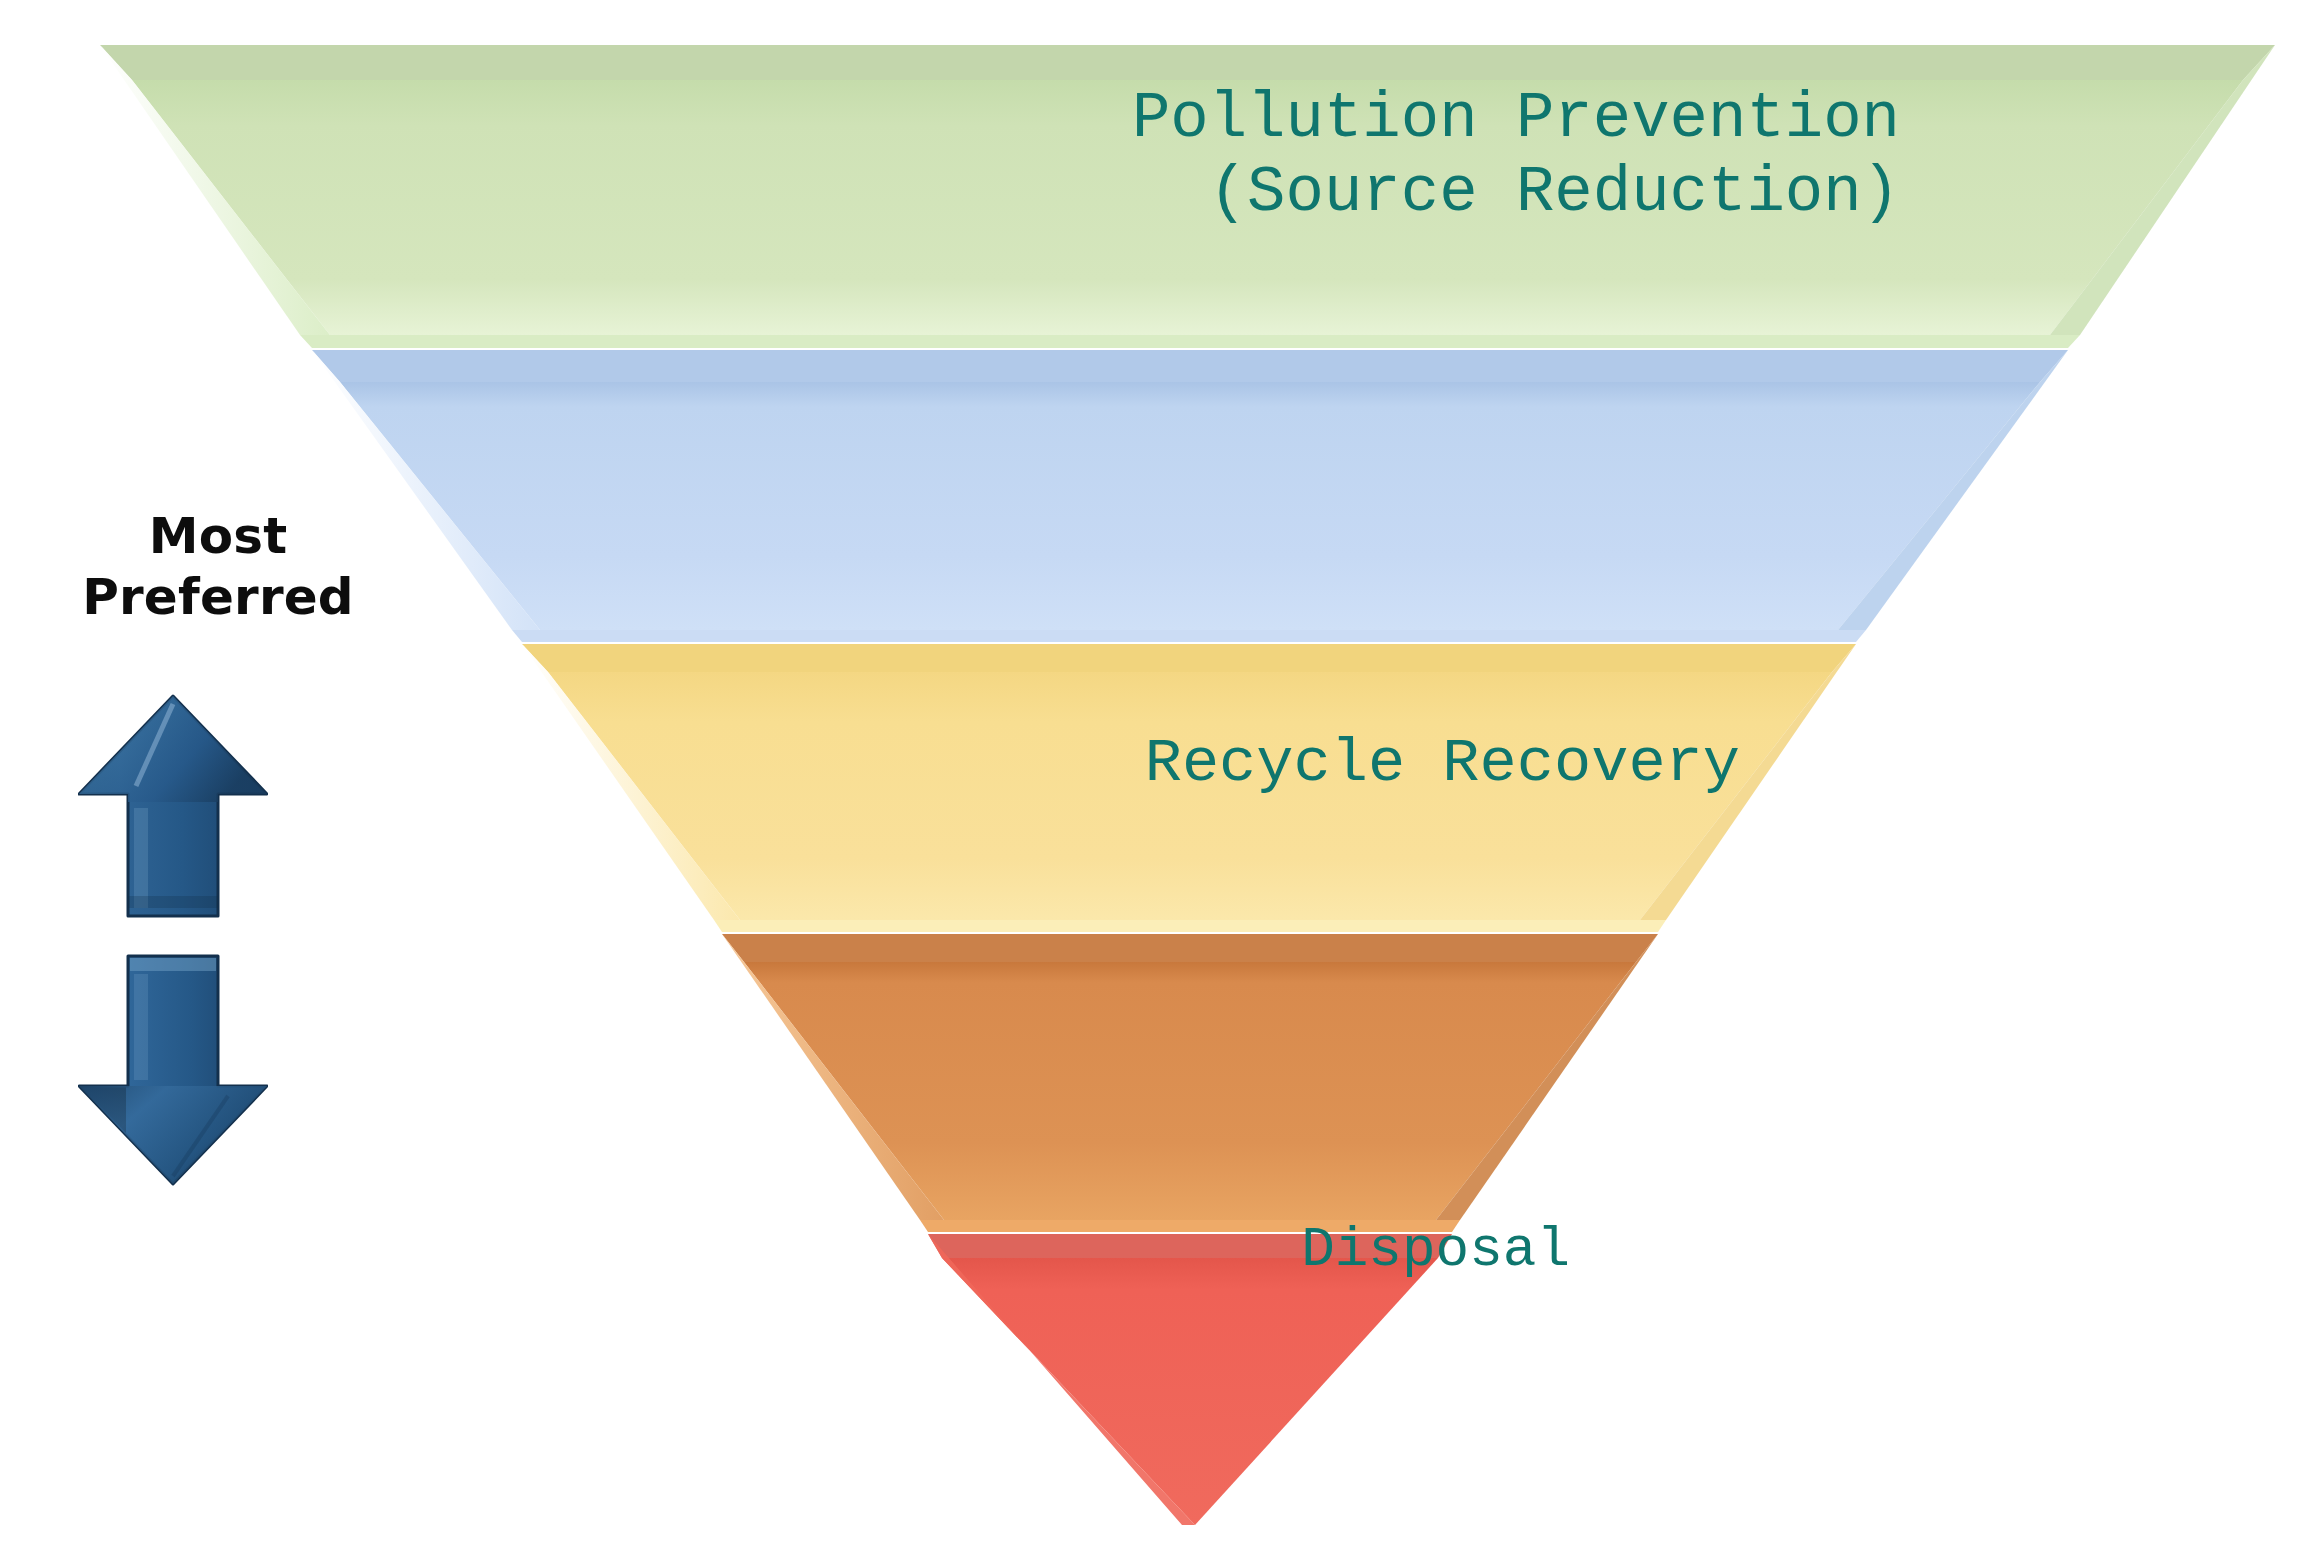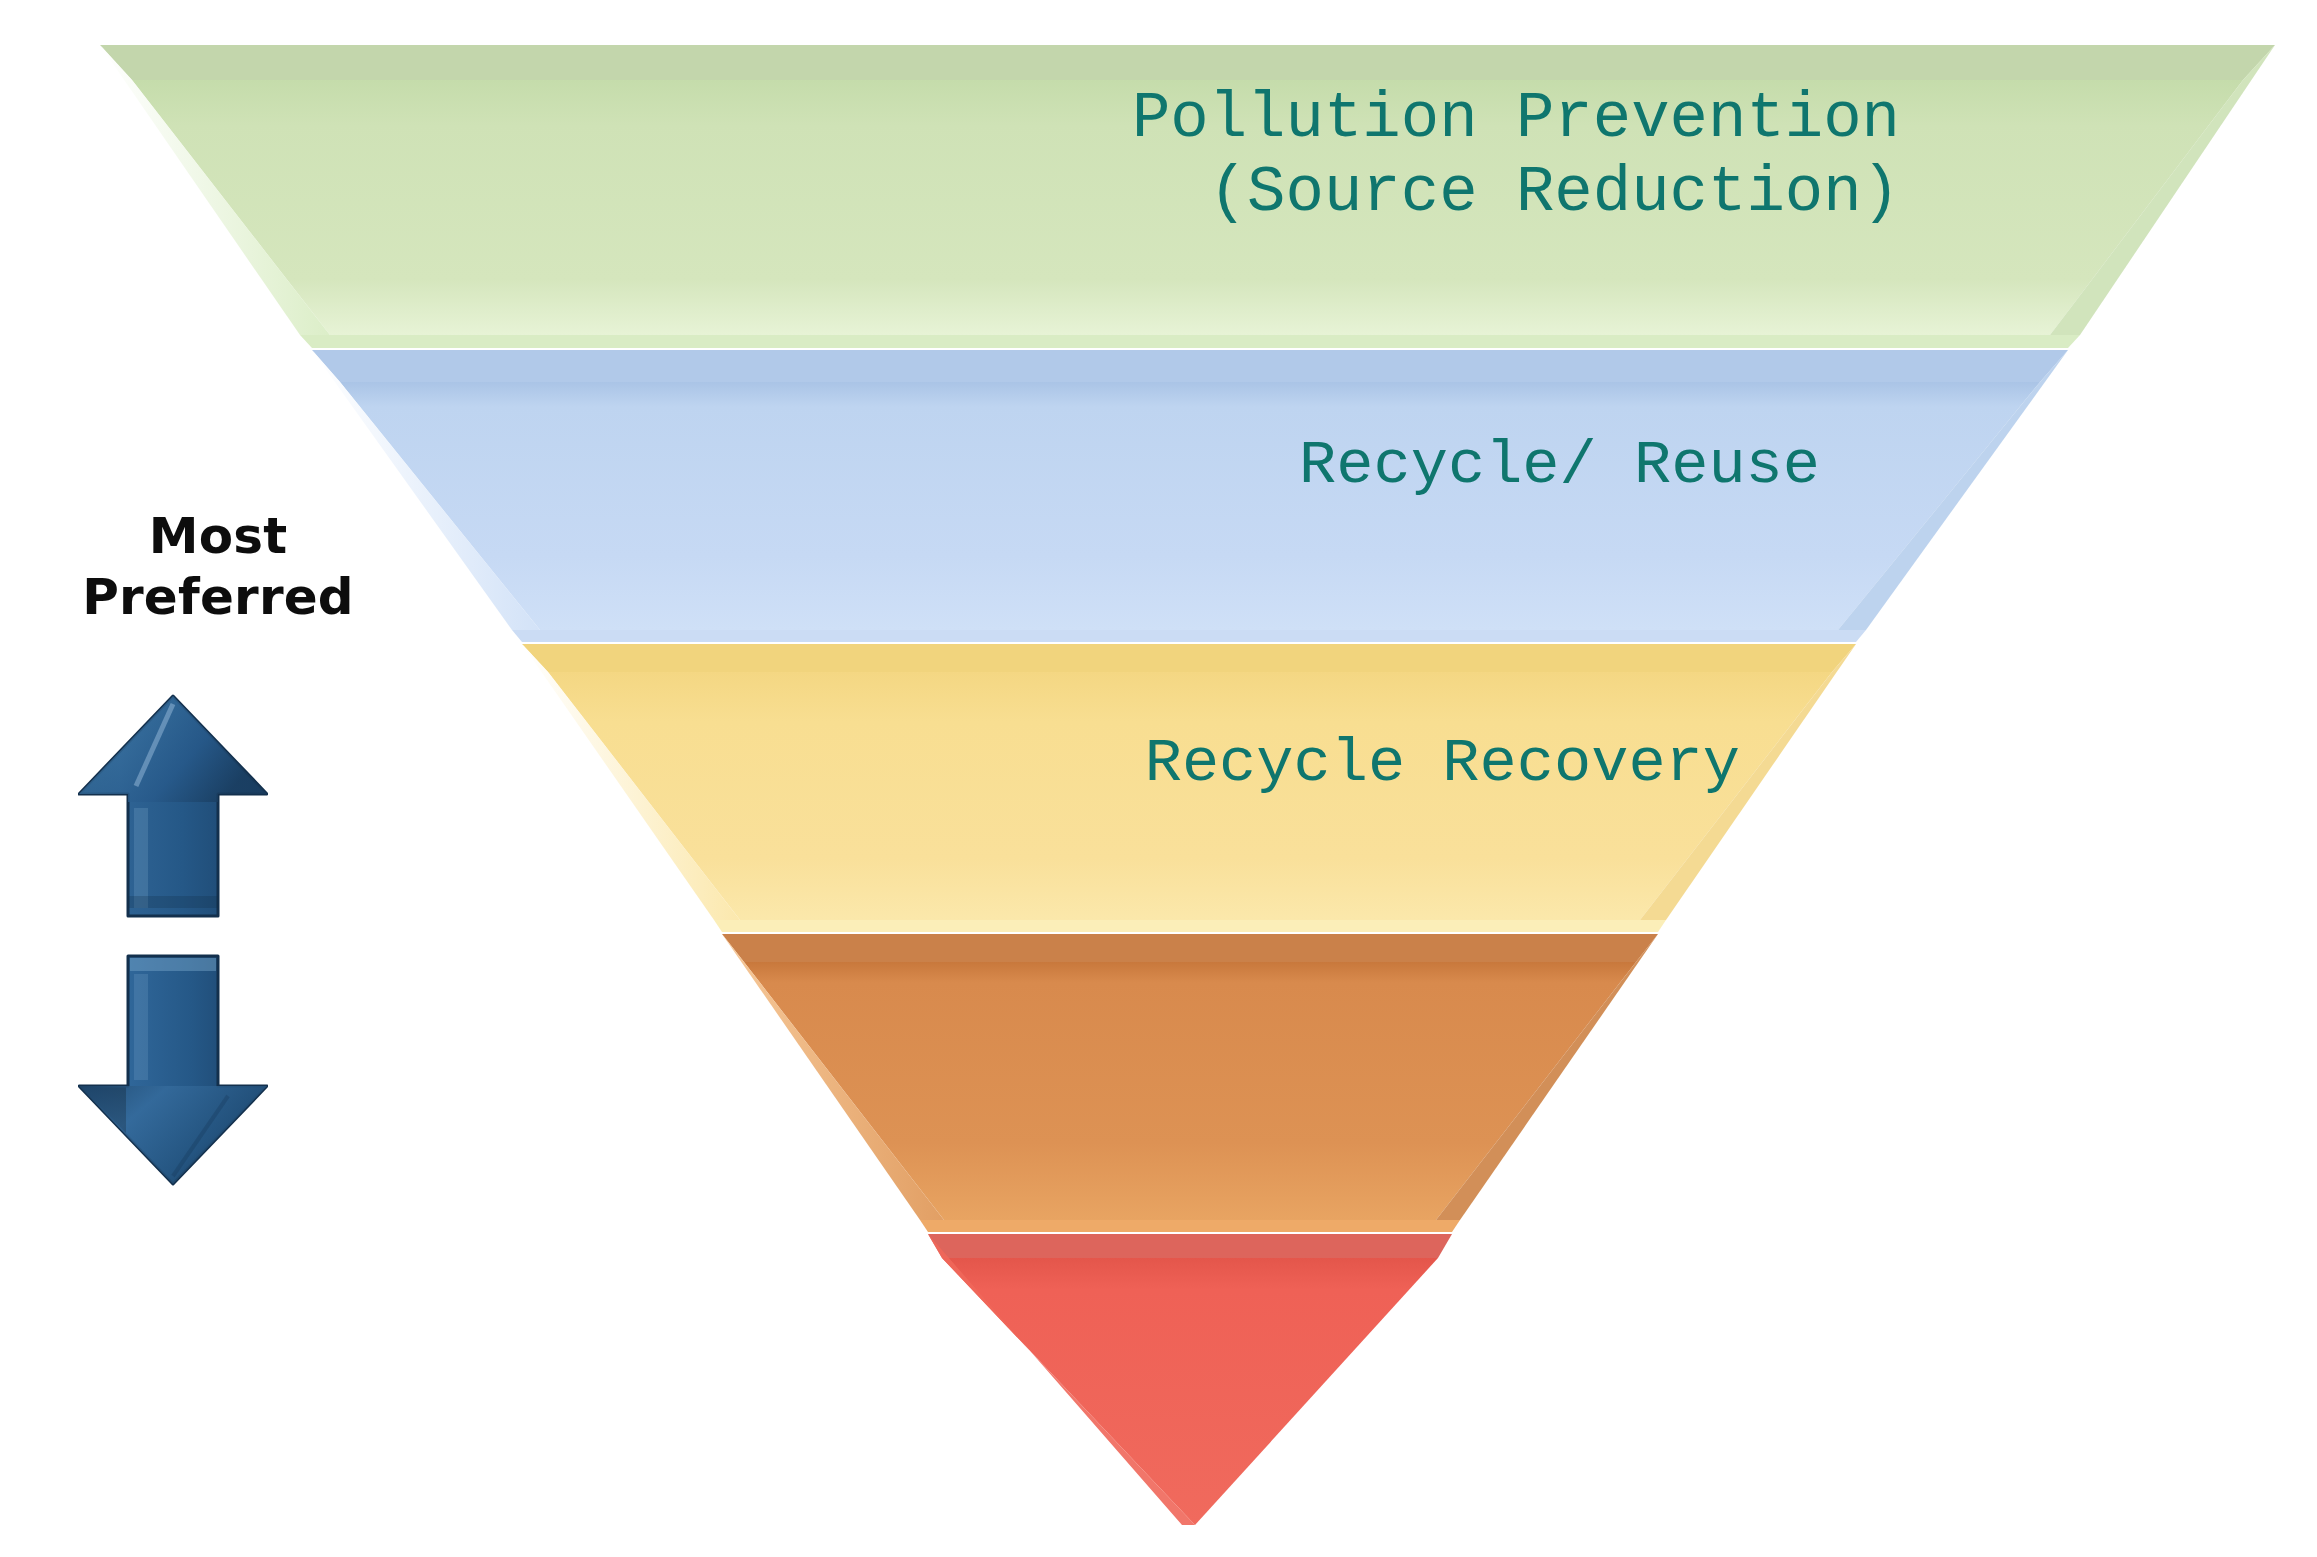--- a/index.html
+++ b/index.html
@@ -237,19 +237,19 @@
         <polygon points="928,1234 1452,1234 1438,1258 942,1258" fill="#d9544a" opacity="0.9"></polygon>
         <polygon points="942,1258 1438,1258 1195,1525" fill="url(#gRed)"></polygon>
         <polygon points="928,1234 942,1258 1195,1525 1182,1525" fill="#f0675a" opacity="0.9"></polygon>
       </g>
     </svg>
   </div>
 
   <div class="band-text" id="text-prevention">Pollution Prevention
 (Source Reduction)</div>
 
-  <div class="band-text" id="text-recycle">Recycle/ Reuse</div>
 
   <div class="band-text" id="text-energy">Recycle Recovery</div>
 
 
+  <div class="band-text" id="text-disposal">Disposal</div>
 
 </div>
 
 </body></html>

